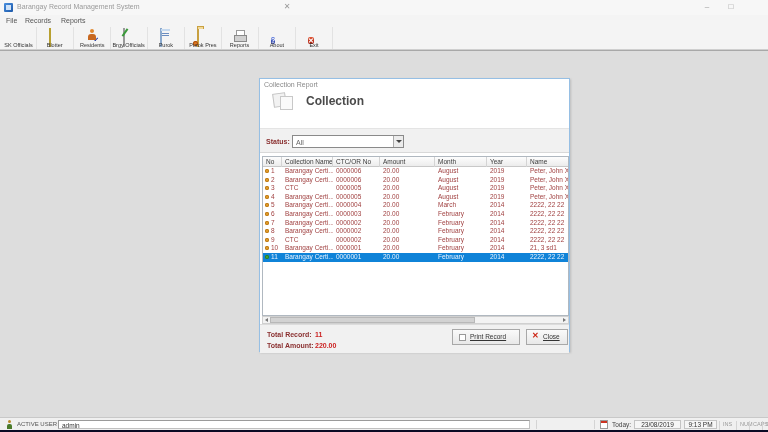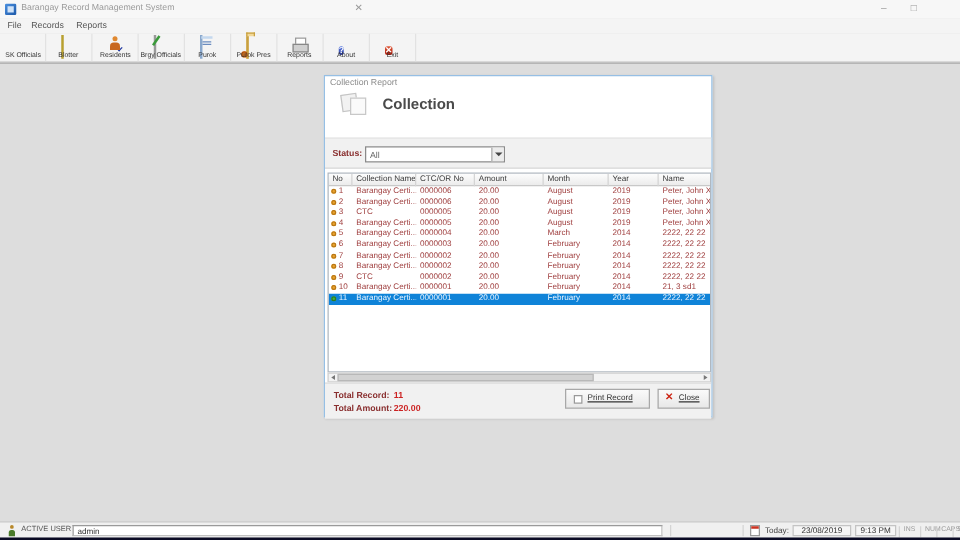--- a/index.html
+++ b/index.html
@@ -56,21 +56,21 @@
   .i-print::after { content:""; position:absolute; left:0; top:6px; width:11px; height:5px;
     background:#d0d0d0; border:1px solid #888; }
   .i-about { width:11px; height:11px; margin:0 auto; border-radius:2px; text-align:center;
     background:linear-gradient(#5a7ae0,#2a3a9c); color:#fff; font-size:7px; font-weight:bold; line-height:11px; }
   .i-exit { width:11px; height:11px; margin:0 auto; border-radius:2px; text-align:center;
     background:linear-gradient(#e05a3a,#a81808); color:#fff; font-size:7px; font-weight:bold; line-height:11px; }
   
   #client { position:absolute; left:0; top:50px; width:768px; height:367px;
     background:#dddddd; border-top:1px solid #a8a8a8; }
   
-  #dialog { position:absolute; left:259px; top:60px; width:311px; height:274px;
+  #dialog { position:absolute; left:259px; top:78px; width:311px; height:274px;
     background:#fff; border:1px solid #96bfe4; box-shadow:1px 1px 2px rgba(0,0,0,.15); }
   #dlg-title { position:absolute; left:4px; top:2px; font-size:7px; color:#8a8a8a; }
   .pg1 { position:absolute; left:13px; top:14px; width:13px; height:14px; background:#f2f2f2;
     border:1px solid #c4c4c4; transform:rotate(-8deg); }
   .pg2 { position:absolute; left:20px; top:17px; width:13px; height:14px; background:#fafafa;
     border:1px solid #c8c8c8; }
   #dlg-heading { position:absolute; left:46px; top:15px; font-size:12px; font-weight:bold; color:#4a4a4a; }
   #status-strip { position:absolute; left:0; top:49px; width:100%; height:25px; background:#f1f1f1;
     border-top:1px solid #e4e4e4; border-bottom:1px solid #d8d8d8; }
   #status-label { position:absolute; left:6px; top:9px; font-size:7px; font-weight:bold; color:#8a3030; }

